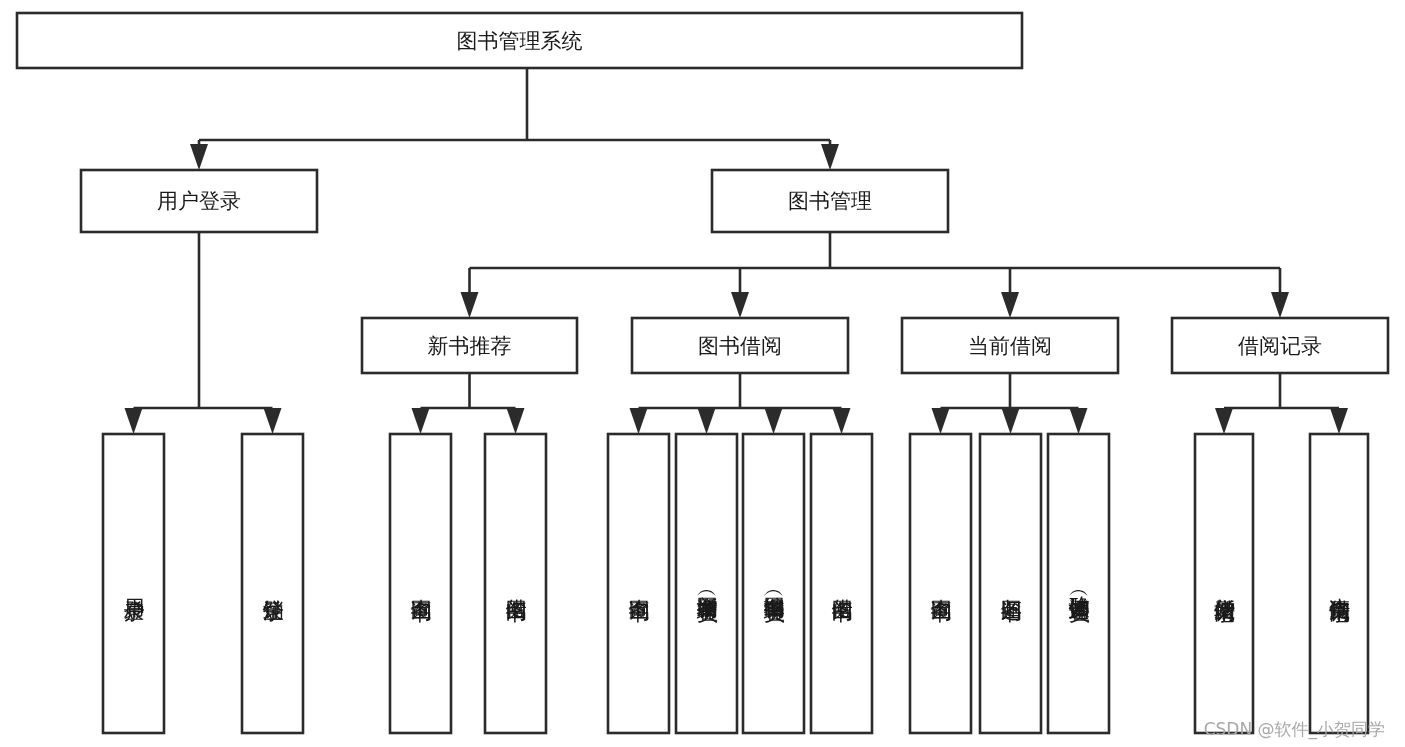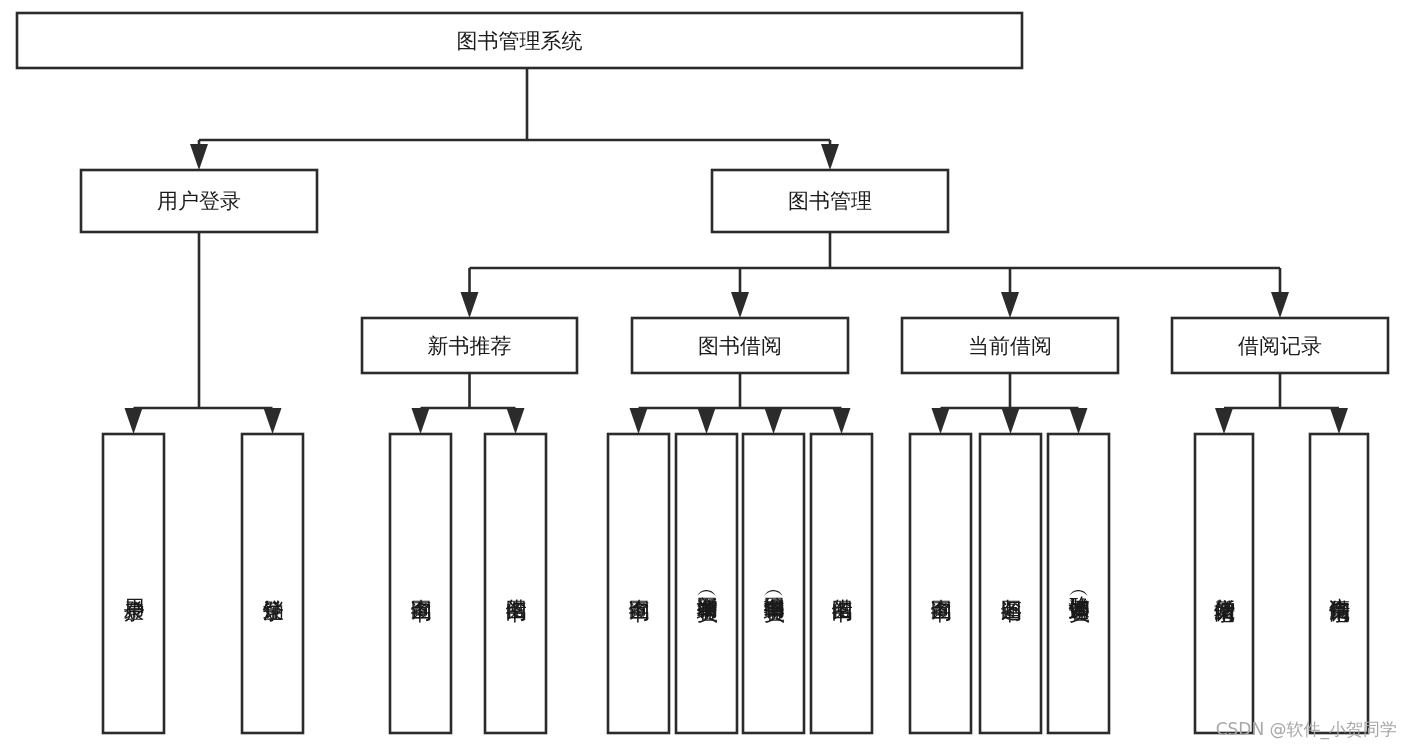--- a/index.html
+++ b/index.html
@@ -55,21 +55,21 @@
   }
   .vbox-text-wrap {
     position: absolute;
     display: flex;
     align-items: center;
     justify-content: center;
     pointer-events: none;
   }
   .watermark {
     position: absolute;
-    right: 8px;
+    right: 20px;
     bottom: 6px;
     font-size: 17px;
     color: #a8a8a8;
     font-family: "DejaVu Sans", "Liberation Sans", sans-serif;
     white-space: nowrap;
   }
 </style>
 </head>
 <body>
 

